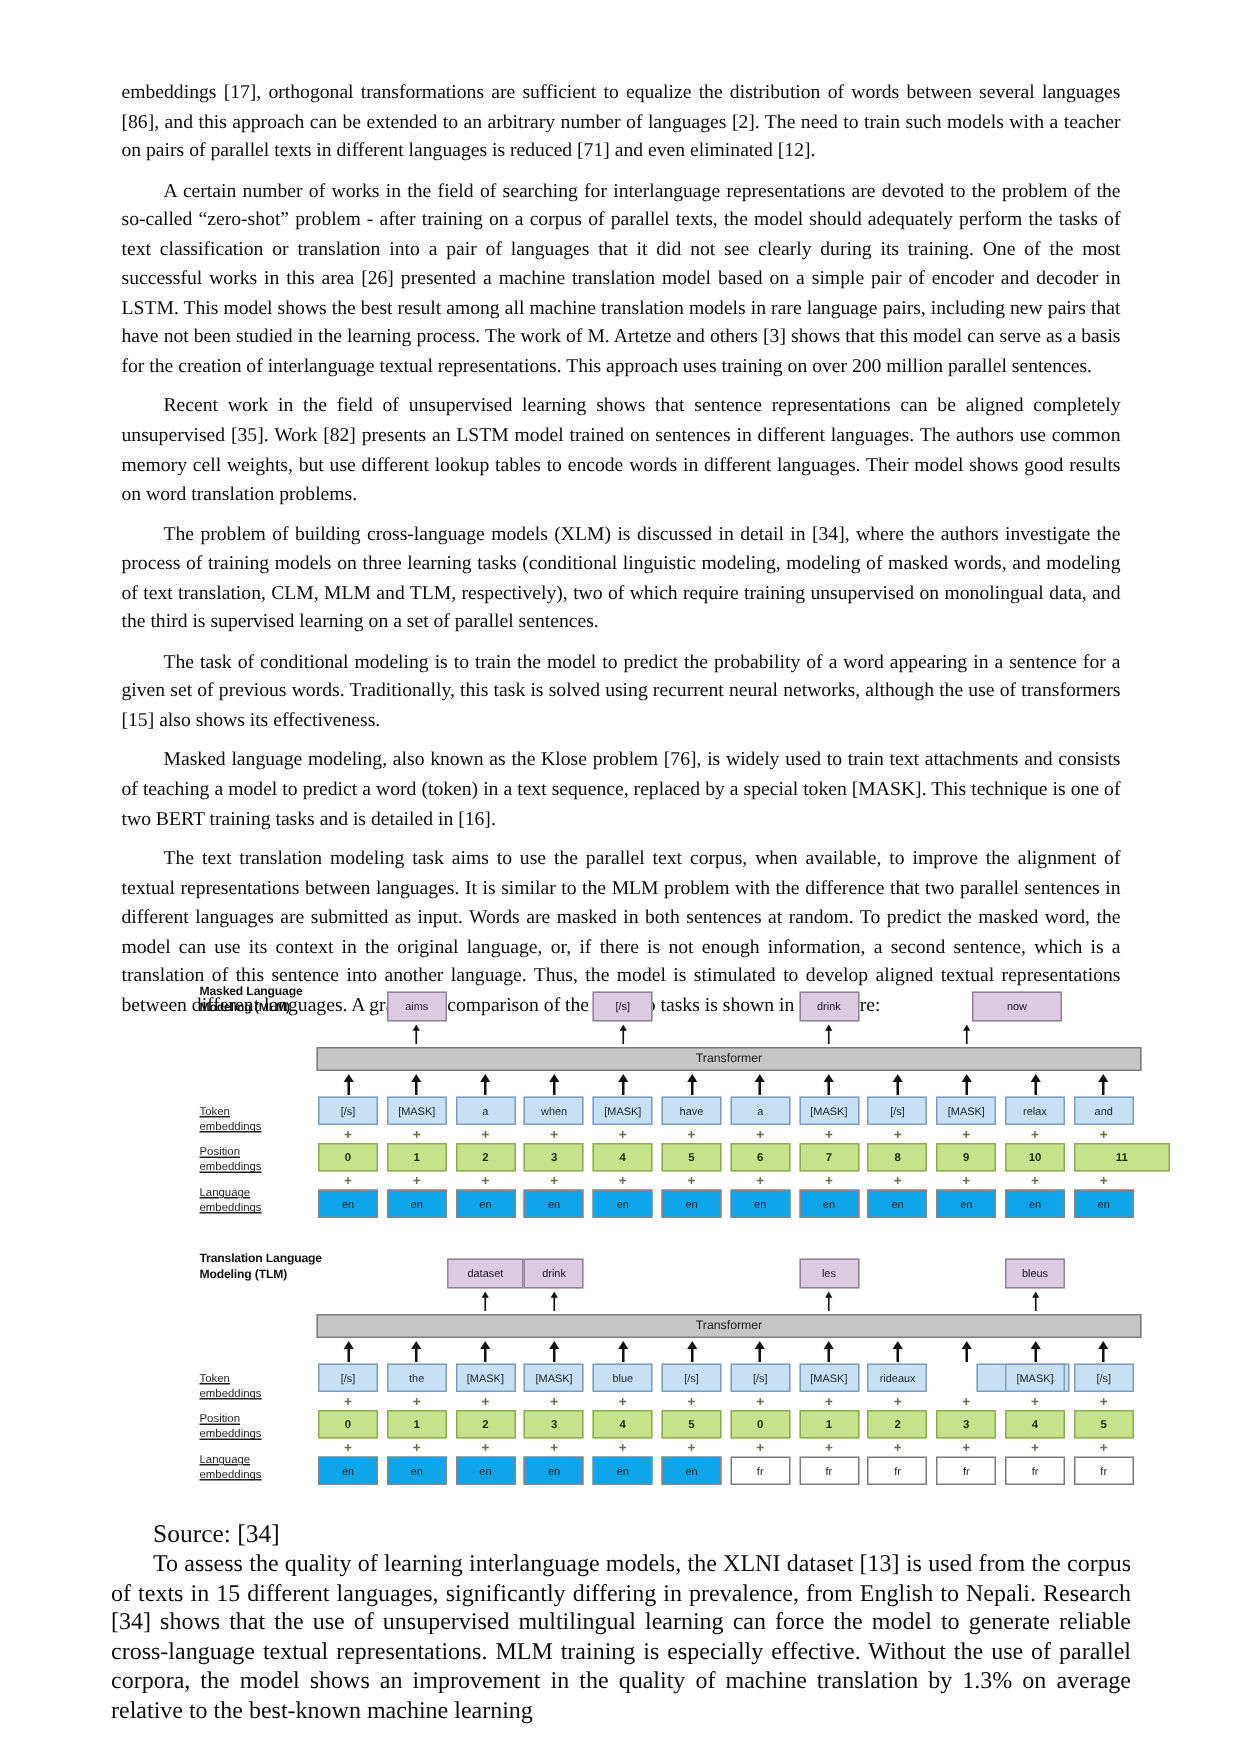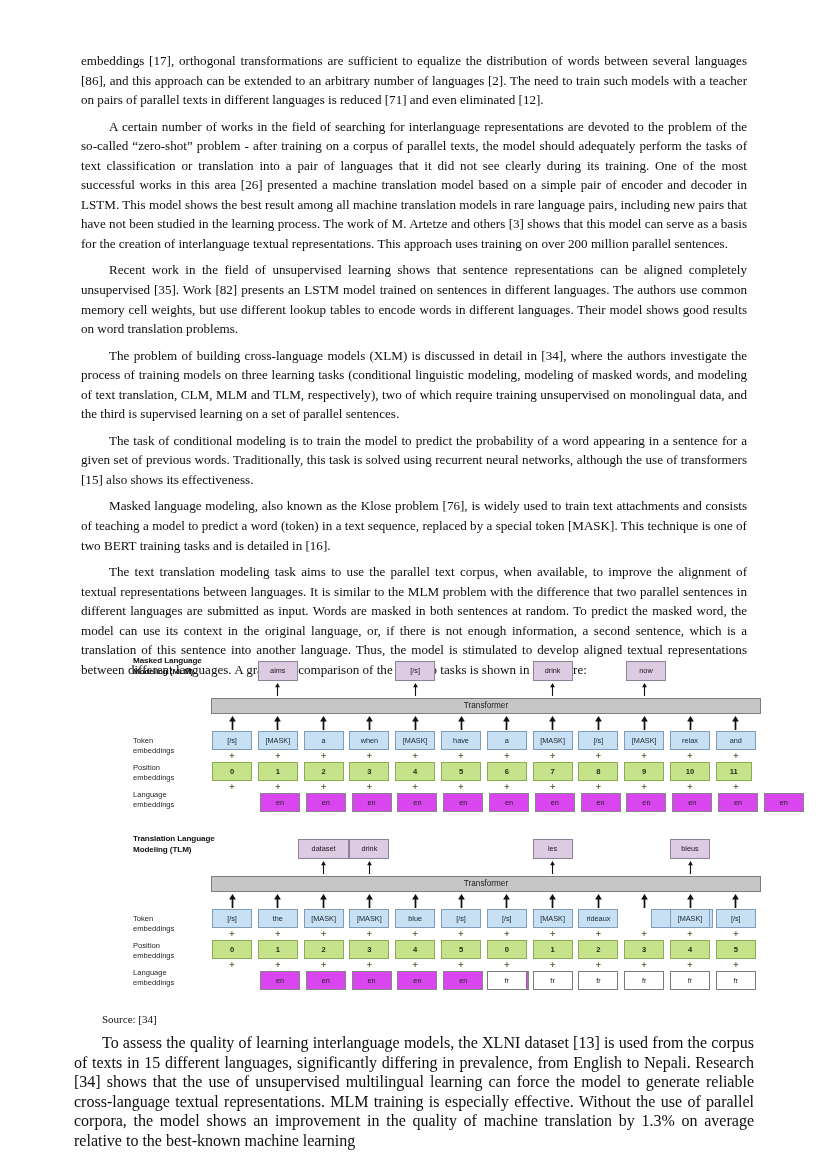--- a/index.html
+++ b/index.html
@@ -53,20 +53,21 @@
     letter-spacing: -0.1px;
     color: #111;
     white-space: pre-line;
   }
   .row-label {
     position: absolute;
     font-size: 7.6px;
     line-height: 10.3px;
     color: #1f1f1f;
     white-space: pre-line;
+    text-decoration: underline;
   }
   .tbar {
     position: absolute;
     height: 16px;
     background: #c6c6c6;
     border: 1px solid #7d7d7d;
     box-sizing: border-box;
     font-size: 8.2px;
     text-align: center;
     line-height: 14px;
@@ -89,24 +90,23 @@
     border-color: #7e9dbb;
   }
   .cell.pos {
     background: #c6e38b;
     border-color: #8aad53;
     color: #1d2a10;
     font-weight: bold;
     font-size: 7.6px;
   }
   .cell.lang-en {
-    background: #d946ef;
+    background: #0ea5e9;
     border-color: #868686;
     color: #1f1f1f;
-    margin-left: 48px;
   }
   .cell.lang-fr {
     background: #ffffff;
     border-color: #7b7b7b;
     color: #1f1f1f;
   }
   .cell.out {
     background: #ddcbe2;
     border-color: #8f8296;
     color: #1a1020;
@@ -122,21 +122,21 @@
     font-weight: bold;
   }
   .arrow {
     position: absolute;
     width: 9px;
   }
   .src-line {
     position: absolute;
     left: 102px;
     top: 1013px;
-    font-size: 11px;
+    font-size: 17px;
     font-family: "Liberation Serif", "DejaVu Serif", serif;
     text-align: center;
   }
   .body-text-2 {
     position: absolute;
     left: 74px;
     top: 1033px;
     width: 680px;
     font-size: 16px;
     line-height: 19.55px;
@@ -195,21 +195,21 @@
         <div class="cell out" style="left: 262.2px; top: 10px; width: 40px;">[/s]</div>
         <svg class="arrow" width="9" height="13" viewBox="0 0 9 13" style="left: 277.7px; top: 32px;">
           <line x1="4.5" y1="13" x2="4.5" y2="3.5" stroke="#111" stroke-width="1.1"></line>
           <polygon points="2.1,4.2 6.9,4.2 4.5,0" fill="#111"></polygon>
         </svg>
         <div class="cell out" style="left: 399.6px; top: 10px; width: 40px;">drink</div>
         <svg class="arrow" width="9" height="13" viewBox="0 0 9 13" style="left: 415.1px; top: 32px;">
           <line x1="4.5" y1="13" x2="4.5" y2="3.5" stroke="#111" stroke-width="1.1"></line>
           <polygon points="2.1,4.2 6.9,4.2 4.5,0" fill="#111"></polygon>
         </svg>
-        <div class="cell out" style="left: 493px; top: 10px; width: 40px;">now</div>
+        <div class="cell out" style="left: 515px; top: 10px; width: 60px;">now</div>
         <svg class="arrow" width="9" height="13" viewBox="0 0 9 13" style="left: 506.7px; top: 32px;">
           <line x1="4.5" y1="13" x2="4.5" y2="3.5" stroke="#111" stroke-width="1.1"></line>
           <polygon points="2.1,4.2 6.9,4.2 4.5,0" fill="#111"></polygon>
         </svg>
         <svg class="arrow" width="9" height="14" viewBox="0 0 9 14" style="left: 94.5px; top: 65px;">
           <line x1="4.5" y1="14" x2="4.5" y2="4.5" stroke="#111" stroke-width="1.7"></line>
           <polygon points="1.1,5.4 7.9,5.4 4.5,0" fill="#111"></polygon>
         </svg>
         <svg class="arrow" width="9" height="14" viewBox="0 0 9 14" style="left: 140.3px; top: 65px;">
           <line x1="4.5" y1="14" x2="4.5" y2="4.5" stroke="#111" stroke-width="1.7"></line>
@@ -294,21 +294,21 @@
         <div class="cell pos" style="left: 353.8px; top: 111px; width: 40px;">6</div>
         <div class="plus" style="left: 353.8px; top: 132px; width: 40px;">+</div>
         <div class="cell pos" style="left: 399.6px; top: 111px; width: 40px;">7</div>
         <div class="plus" style="left: 399.6px; top: 132px; width: 40px;">+</div>
         <div class="cell pos" style="left: 445.4px; top: 111px; width: 40px;">8</div>
         <div class="plus" style="left: 445.4px; top: 132px; width: 40px;">+</div>
         <div class="cell pos" style="left: 491.2px; top: 111px; width: 40px;">9</div>
         <div class="plus" style="left: 491.2px; top: 132px; width: 40px;">+</div>
         <div class="cell pos" style="left: 537px; top: 111px; width: 40px;">10</div>
         <div class="plus" style="left: 537px; top: 132px; width: 40px;">+</div>
-        <div class="cell pos" style="left: 582.8px; top: 111px; width: 36px;">11</div>
+        <div class="cell pos" style="left: 582.8px; top: 111px; width: 64px;">11</div>
         <div class="plus" style="left: 582.8px; top: 132px; width: 40px;">+</div>
         <div class="cell lang-en" style="left: 79px; top: 142px; width: 40px;">en</div>
         <div class="cell lang-en" style="left: 124.8px; top: 142px; width: 40px;">en</div>
         <div class="cell lang-en" style="left: 170.6px; top: 142px; width: 40px;">en</div>
         <div class="cell lang-en" style="left: 216.4px; top: 142px; width: 40px;">en</div>
         <div class="cell lang-en" style="left: 262.2px; top: 142px; width: 40px;">en</div>
         <div class="cell lang-en" style="left: 308px; top: 142px; width: 40px;">en</div>
         <div class="cell lang-en" style="left: 353.8px; top: 142px; width: 40px;">en</div>
         <div class="cell lang-en" style="left: 399.6px; top: 142px; width: 40px;">en</div>
         <div class="cell lang-en" style="left: 445.4px; top: 142px; width: 40px;">en</div>

